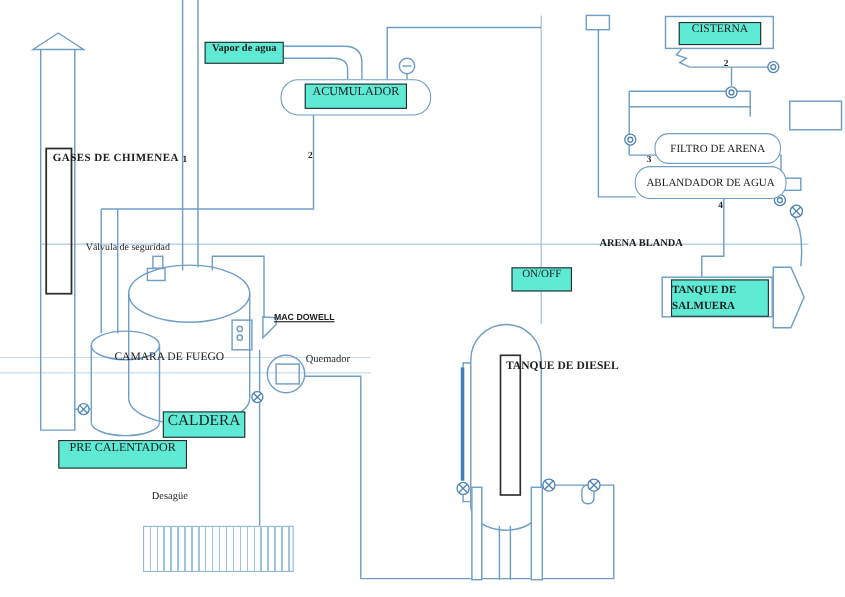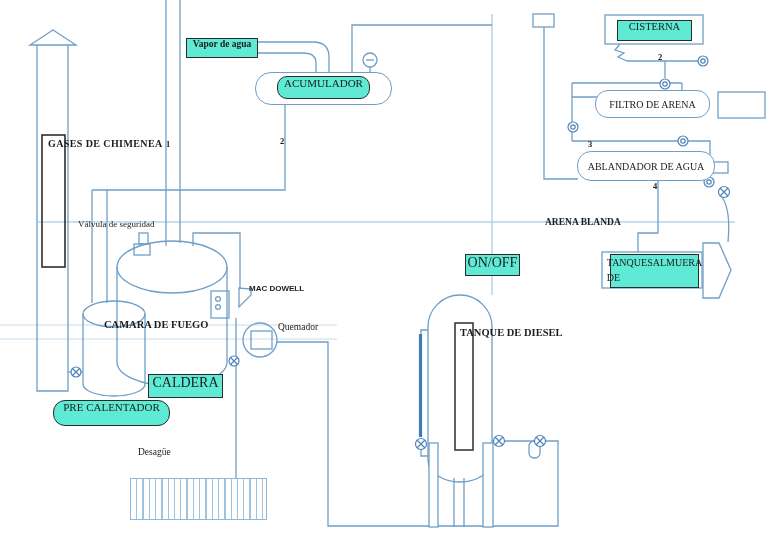--- a/index.html
+++ b/index.html
@@ -163,55 +163,55 @@
       <g>
           <circle cx="709" cy="182" r="5"></circle>
           <circle cx="709" cy="182" r="2.2"></circle>
         </g>
     </g>
   </svg>
 
   <div class="grate" style="left:130px;top:478px;width:135px;height:40px;"></div>
 
   <div class="pill" style="left:255px;top:72px;width:135px;height:31px;border-radius:16px;"></div>
-  <div class="box" style="left:277px;top:76px;width:91px;height:21px;font-size:11px;border-radius:10px;">
+  <div class="box" style="left:277px;top:76px;width:91px;height:21px;font-size:11px;">
     <span>ACUMULADOR</span>
   </div>
 
-  <div class="pill" style="left:595px;top:90px;width:113px;height:26px;border-radius:13px;font-size:10px;">
+  <div class="pill" style="left:595px;top:121px;width:113px;height:26px;border-radius:13px;font-size:10px;">
     <span>FILTRO DE ARENA</span>
   </div>
   <div class="pill" style="left:577px;top:151px;width:136px;height:28px;border-radius:14px;font-size:10px;">
     <span>ABLANDADOR DE AGUA</span>
   </div>
 
   <div class="box" style="left:186px;top:38px;width:70px;height:18px;font-size:9.5px;font-weight:bold;">
     <span>Vapor de agua</span>
   </div>
   <div class="box" style="left:617px;top:20px;width:73px;height:19px;font-size:10.5px;">
     <span>CISTERNA</span>
   </div>
-  <div class="box" style="left:465px;top:243px;width:53px;height:20px;font-size:14px;margin-top:11px;">
+  <div class="box" style="left:465px;top:243px;width:53px;height:20px;font-size:10px;">
     <span>ON/OFF</span>
   </div>
   <div class="box" style="left:148px;top:350px;width:73px;height:22px;font-size:14px;margin-top:24px;">
     <span>CALDERA</span>
   </div>
-  <div class="box" style="left:53px;top:400px;width:115px;height:24px;font-size:11px;border-radius:12px;">
+  <div class="box" style="left:53px;top:400px;width:115px;height:24px;font-size:11px;">
     <span>PRE CALENTADOR</span>
   </div>
-  <div class="box" style="left:610px;top:254px;width:87px;height:32px;font-size:10px;line-height:15px;">
+  <div class="box" style="left:610px;top:254px;width:87px;height:32px;font-size:10px;flex-direction:column;line-height:15px;font-weight:bold;">
     <span>TANQUE DE</span>
     <span>SALMUERA</span>
   </div>
 
   <div class="lbl" style="left:48px;top:139px;font-size:10px;font-weight:700;letter-spacing:0.4px;">GASES DE CHIMENEA</div>
   <div class="lbl" style="left:78px;top:220px;font-size:9px;text-align:right;">Válvula de seguridad</div>
-  <div class="lbl" style="left:249px;top:285px;font-size:8px;font-weight:bold;font-family:'Liberation Sans',sans-serif;">MAC DOWELL</div>
-  <div class="lbl" style="left:104px;top:320px;font-size:10.5px;font-weight:700;">CAMARA DE FUEGO</div>
+  <div class="lbl" style="left:249px;top:285px;font-size:8px;font-weight:bold;font-family:'Liberation Sans',sans-serif;text-decoration:underline;">MAC DOWELL</div>
+  <div class="lbl" style="left:104px;top:320px;font-size:10.5px;font-weight:400;">CAMARA DE FUEGO</div>
   <div class="lbl" style="left:278px;top:323px;font-size:9.5px;">Quemador</div>
   <div class="lbl" style="left:138px;top:448px;font-size:9.5px;">Desagüe</div>
   <div class="lbl" style="left:460px;top:328px;font-size:10.5px;font-weight:600;text-align:center;">TANQUE DE DIESEL</div>
   <div class="lbl" style="left:545px;top:218px;font-size:9.5px;font-weight:600;">ARENA BLANDA</div>
 
   <div class="lbl num" style="left:166px;top:140px;">1</div>
   <div class="lbl num" style="left:280px;top:137px;">2</div>
   <div class="lbl num" style="left:658px;top:53px;">2</div>
   <div class="lbl num" style="left:588px;top:140px;">3</div>
   <div class="lbl num" style="left:653px;top:182px;">4</div>

